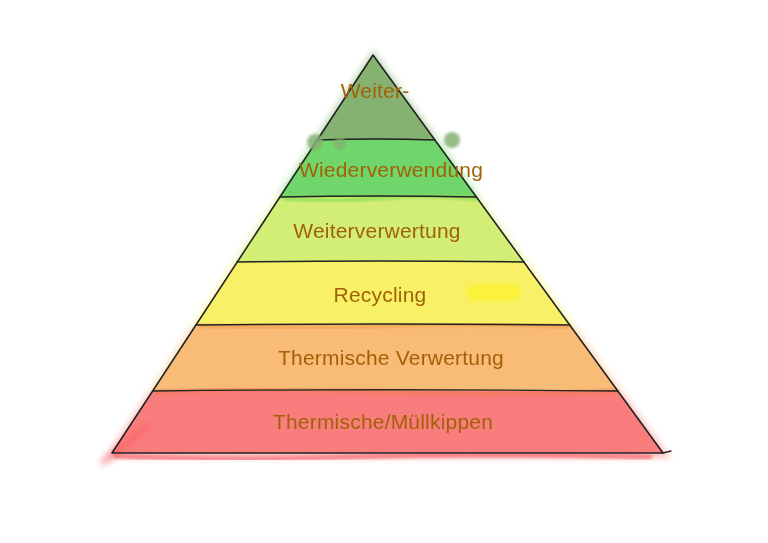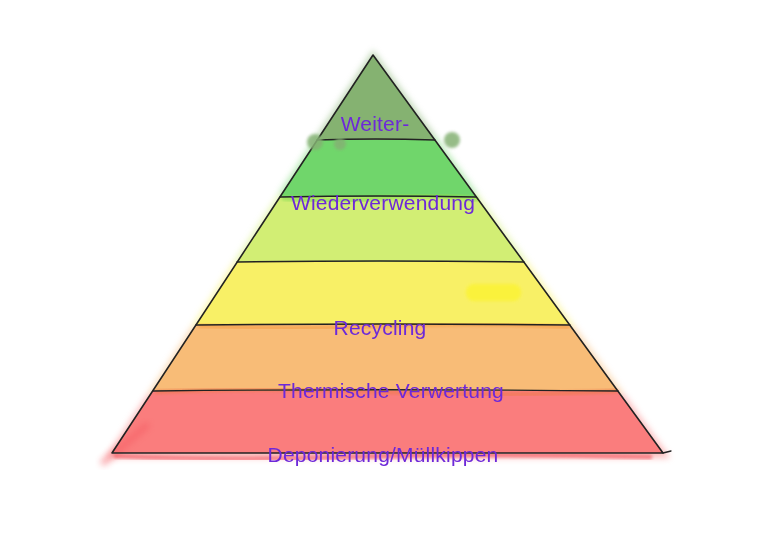--- a/index.html
+++ b/index.html
@@ -18,25 +18,24 @@
   .stage > svg {
     position: absolute;
     left: 0;
     top: 0;
   }
   .level-label {
     position: absolute;
     transform: translateX(-50%);
     font-size: 21px;
     line-height: 24px;
-    color: #6d28d9;
+    color: #a16207;
     white-space: nowrap;
     text-align: center;
     letter-spacing: 0.2px;
-    margin-top: 33px;
   }
   .level-label span { display: block; }
 </style>
 </head>
 <body>
 
 <div class="stage">
 
   <svg width="768" height="543" viewBox="0 0 768 543">
     <defs>
@@ -89,18 +88,19 @@
     <g opacity="0.85" filter="url(#b2)">
       <circle cx="315" cy="142" r="8" fill="#84b173"></circle>
       <circle cx="340" cy="144" r="6" fill="#84b173"></circle>
       <circle cx="452" cy="140" r="8" fill="#84b173"></circle>
     </g>
   </svg>
 
   <div class="level-label" style="left:375px; top:79px;">
     <span>Weiter-</span>
   </div>
-  <div class="level-label" style="left:383px; top:158px;">Wiederverwendung</div>
+  <div class="level-label" style="left:391px; top:158px;">Wiederverwendung</div>
+  <div class="level-label" style="left:377px; top:219px;">Weiterverwertung</div>
   <div class="level-label" style="left:391px; top:346px;">Thermische Verwertung</div>
   <div class="level-label" style="left:380px; top:283px;">Recycling</div>
-  <div class="level-label" style="left:383px; top:410px;">Deponierung/Müllkippen</div>
+  <div class="level-label" style="left:383px; top:410px;">Thermische/Müllkippen</div>
 
 </div>
 
 </body></html>

